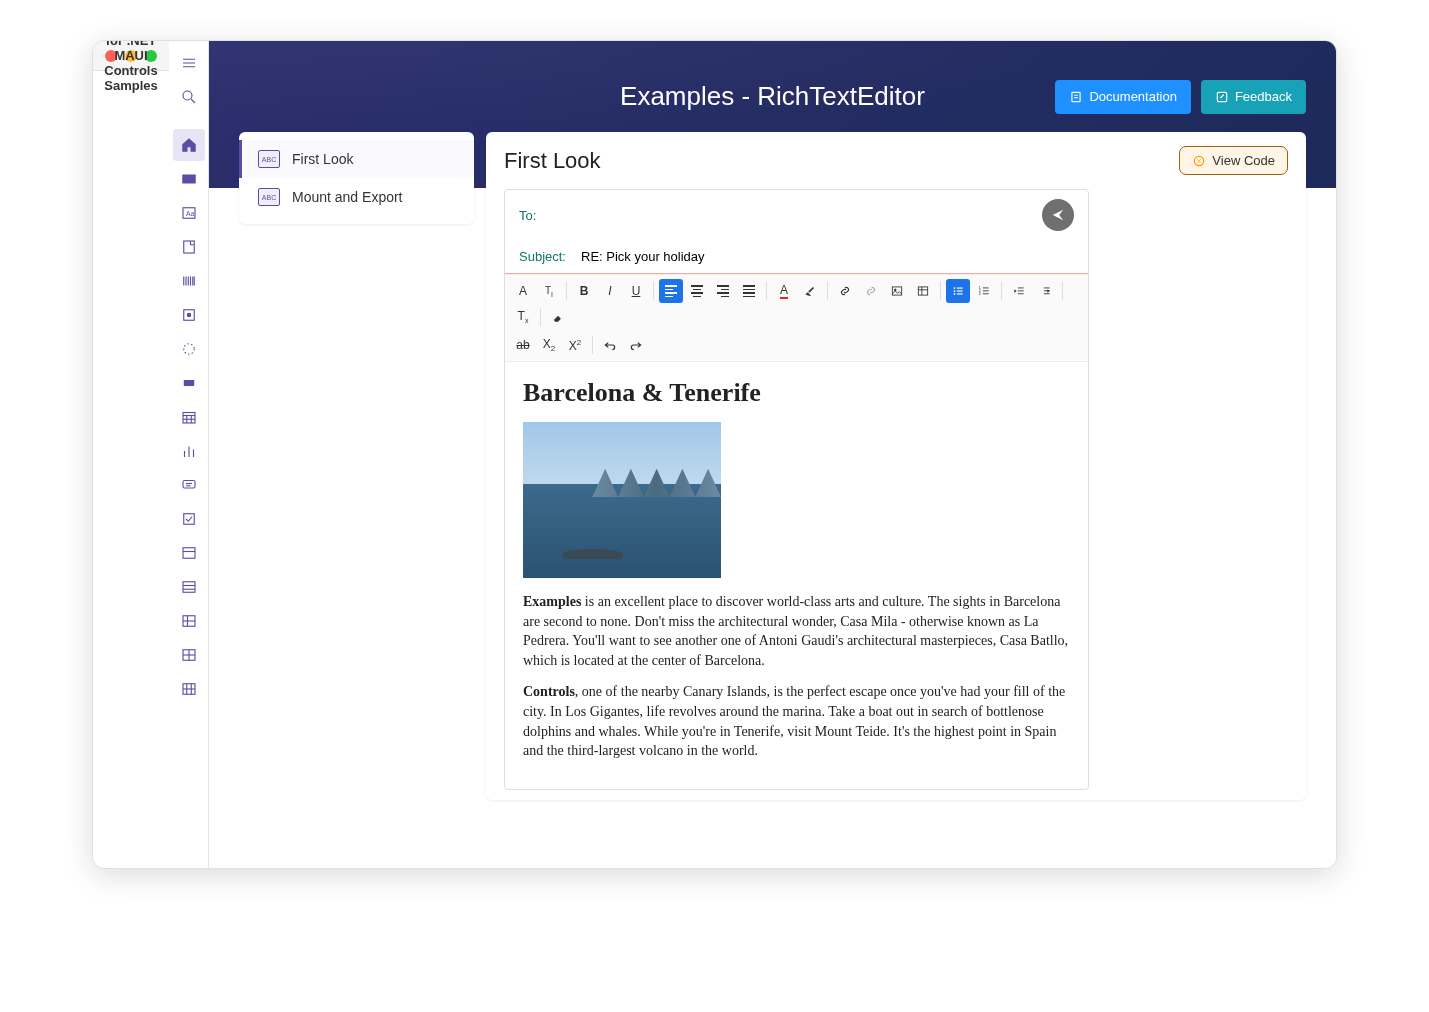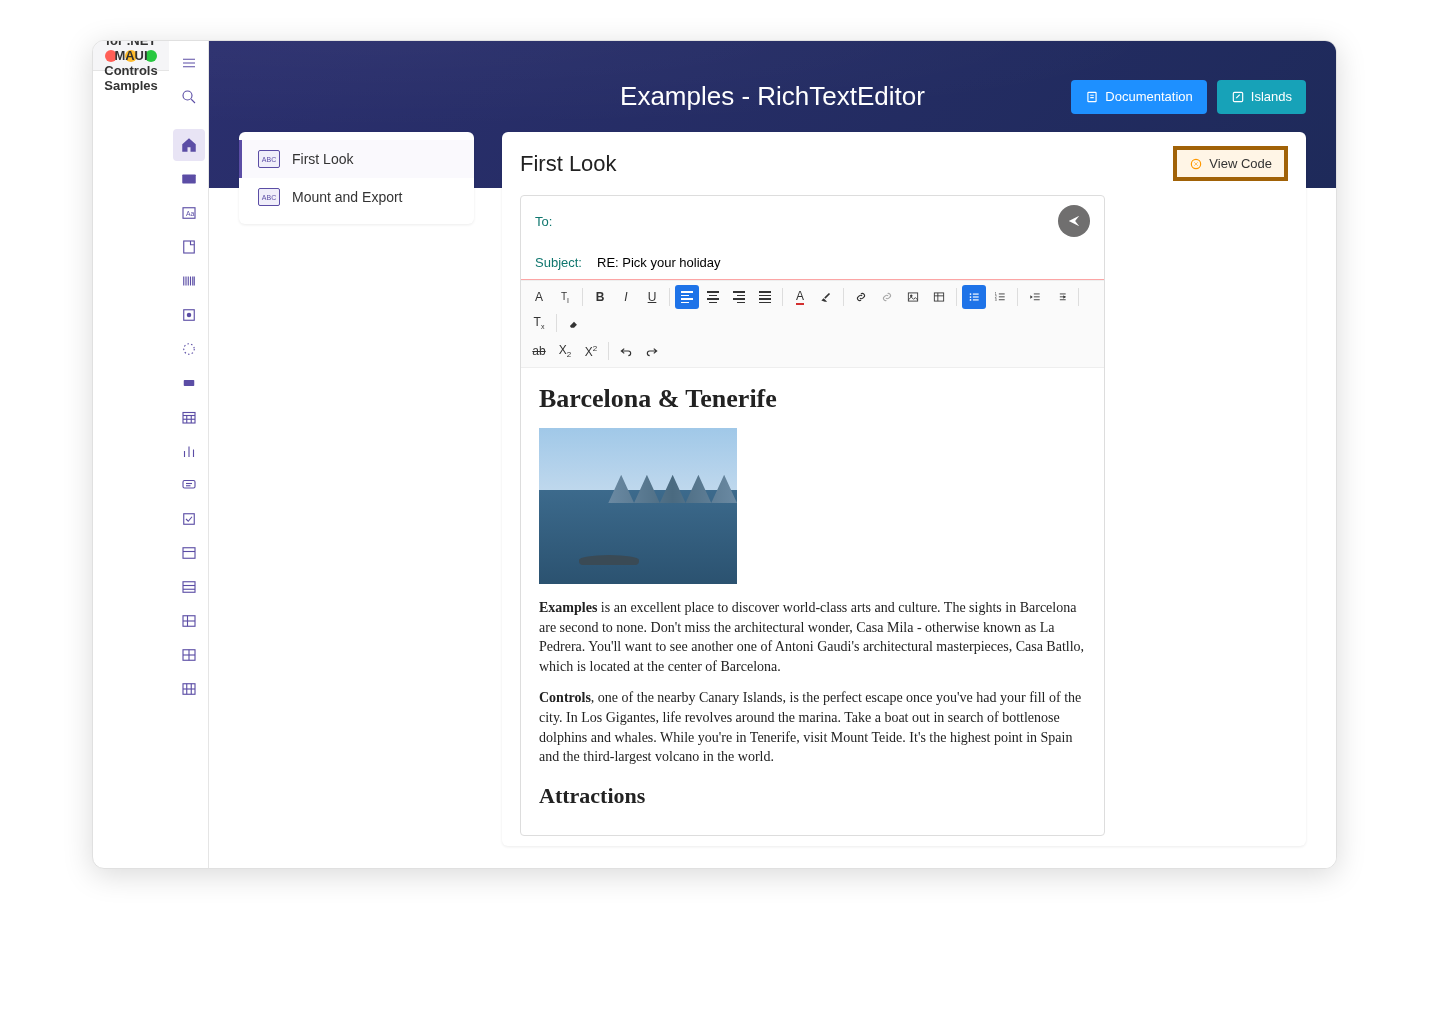--- a/index.html
+++ b/index.html
@@ -20,29 +20,29 @@
 .rail-sep { height: 12px; }
 .content-area { flex: 1; display: flex; flex-direction: column; min-width: 0; background: #fff; }
 .header-band { background: linear-gradient(135deg, #2b2f6e 0%, #1e2a5a 100%); color: #fff; padding: 40px 30px 76px 30px; display: flex; align-items: center; justify-content: space-between; position: relative; }
 .header-band::before { content:""; position:absolute; left:0; right:0; top:0; height:70%; background: radial-gradient(ellipse at 15% 0%, rgba(255,255,255,0.03) 0%, transparent 60%); }
 .header-title { font-size: 26px; font-weight: 400; margin: 0 auto; }
 .header-actions { display: flex; gap: 10px; position: absolute; right: 30px; margin-left: 36px; }
 .btn-doc, .btn-feedback { height: 34px; padding: 0 14px; border-radius: 4px; font-size: 13px; font-weight: 500; display: flex; align-items: center; gap: 6px; cursor: pointer; }
 .btn-doc { background: #1e90ff; color: #fff; }
 .btn-feedback { background: #17a2b8; color: #fff; }
 .btn-doc svg, .btn-feedback svg { width: 14px; height: 14px; fill: none; stroke: #fff; stroke-width: 2; }
-.panel-row { display: flex; gap: 28px; margin: -56px 30px 0 30px; align-items: flex-start; position: relative; z-index: 2; justify-content: flex-end; }
+.panel-row { display: flex; gap: 12px; margin: -56px 30px 0 30px; align-items: flex-start; position: relative; z-index: 2; justify-content: flex-end; }
 .sidebar-list { width: 235px; background: #fff; border-radius: 6px; box-shadow: 0 1px 3px rgba(0,0,0,0.08); padding: 8px 0; }
 .sb-item { display: flex; align-items: center; gap: 12px; padding: 10px 16px; font-size: 14px; color: #333; cursor: pointer; border-left: 3px solid transparent; }
 .sb-item.active { border-left-color: #5b4da5; background: #faf9fd; }
 .sb-icon { width: 22px; height: 18px; border: 1px solid #5b4da5; border-radius: 2px; display: flex; align-items: center; justify-content: center; font-size: 7px; color: #5b4da5; background: #f0eefa; }
 .main-panel { flex: 1; background: #fff; border-radius: 6px; box-shadow: 0 1px 3px rgba(0,0,0,0.08); min-width: 0; display: flex; flex-direction: column; padding-bottom: 10px; }
 .mp-header { display: flex; justify-content: space-between; align-items: center; padding: 14px 18px; }
 .mp-title { font-size: 22px; font-weight: 500; color: #222; }
-.view-code { display: flex; align-items: center; gap: 6px; padding: 6px 12px; background: #fff5e6; border: 4px solid #a16207; border-radius: 0; font-size: 13px; color: #333; cursor: pointer; }
+.view-code { display: flex; align-items: center; gap: 6px; padding: 6px 12px; background: #fff5e6; border: 1px solid #a16207; border-radius: 7px; font-size: 13px; color: #333; cursor: pointer; }
 .view-code svg { width: 14px; height: 14px; stroke: #ff9800; fill: none; stroke-width: 2; }
 .mp-body { display: flex; gap: 20px; padding: 0 18px; flex: 1; min-height: 0; }
 .editor-wrap { flex: 1; border: 1px solid #ddd; border-radius: 4px; display: flex; flex-direction: column; min-width: 0; max-width: 585px; }
 .email-row { display: flex; align-items: center; padding: 9px 14px; gap: 10px; font-size: 13px; color: #444; }
 .email-row.sep { border-bottom: 1px solid #fca5a5; }
 .email-label { color: #0f766e; min-width: 52px; }
 .email-input { flex: 1; border: none; outline: none; font-size: 13px; }
 .send-btn { width: 32px; height: 32px; border-radius: 50%; background: #706f6f; color: #fff; display: flex; align-items: center; justify-content: center; cursor: pointer; }
 .send-btn svg { width: 14px; height: 14px; fill: #fff; }
 .toolbar { display: flex; flex-wrap: wrap; align-items: center; padding: 4px 6px; border-top: 1px solid #eee; border-bottom: 1px solid #eee; gap: 2px; background: #fafafa; }
@@ -215,21 +215,21 @@
                   <line x1="9" y1="9" x2="15" y2="9"></line>
                   <line x1="9" y1="13" x2="15" y2="13"></line>
                 </svg>
             <span>Documentation</span>
           </div>
           <div class="btn-feedback">
             <svg viewBox="0 0 24 24">
                   <rect x="4" y="4" width="16" height="16" rx="2"></rect>
                   <path d="M9 14 L15 8"></path>
                 </svg>
-            <span>Islands</span>
+            <span>Feedback</span>
           </div>
         </div>
       </div>
 
       <div class="panel-row">
         <div class="sidebar-list">
           <div class="sb-item active">
             <div class="sb-icon">ABC</div>
             <span>First Look</span>
           </div>
@@ -422,21 +422,20 @@
                         <path d="M15 8 L20 12 L15 16 M20 12 H8 A4 4 0 0 0 8 20"></path>
                       </svg>
                     </div>
               </div>
 
               <div class="editor-content">
                 <h1>Barcelona &amp; Tenerife</h1>
                 <div class="img-ph"></div>
                 <p><b>Examples</b><span> is an excellent place to discover world-class arts and culture. The sights in Barcelona are second to none. Don't miss the architectural wonder, Casa Mila - otherwise known as La Pedrera. You'll want to see another one of Antoni Gaudi's architectural masterpieces, Casa Batllo, which is located at the center of Barcelona.</span></p>
                 <p><b>Controls</b><span>, one of the nearby Canary Islands, is the perfect escape once you've had your fill of the city. In Los Gigantes, life revolves around the marina. Take a boat out in search of bottlenose dolphins and whales. While you're in Tenerife, visit Mount Teide. It's the highest point in Spain and the third-largest volcano in the world.</span></p>
-                <h2>Attractions</h2>
               </div>
             </div>
 
           </div>
         </div>
       </div>
     </div>
   </div>
 </div>
 </div>

